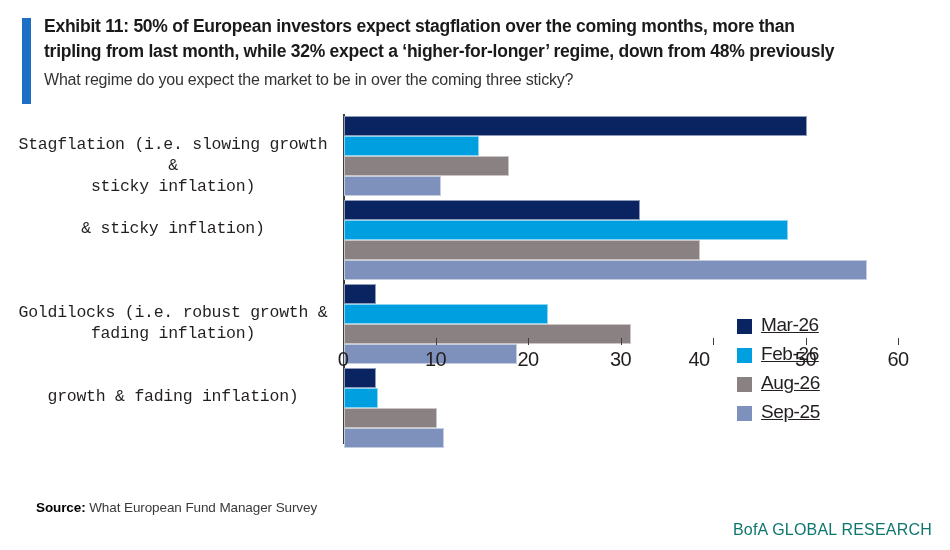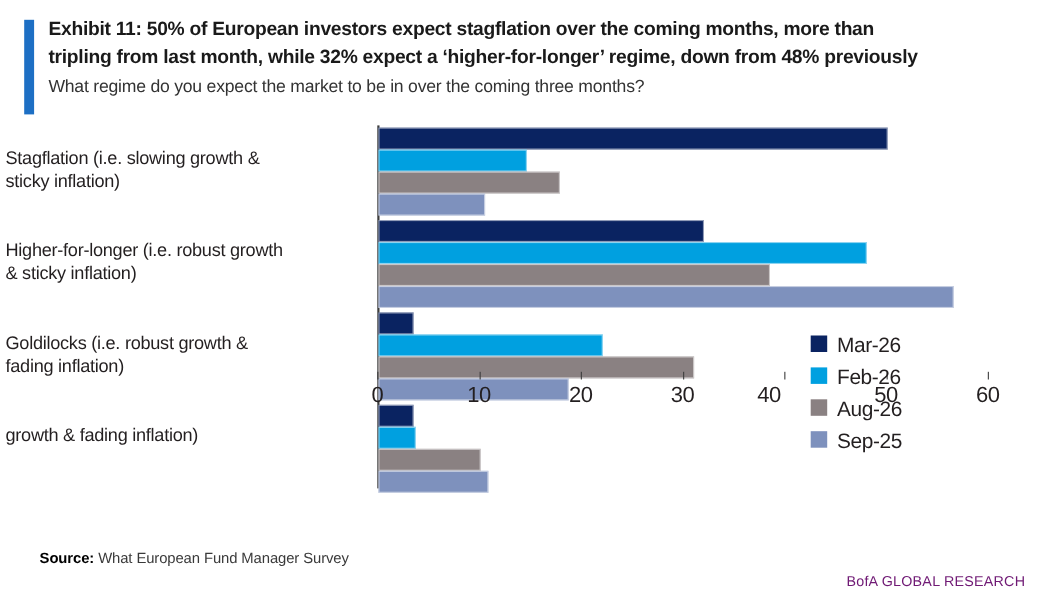--- a/index.html
+++ b/index.html
@@ -66,27 +66,28 @@
   }
   #cat-labels {
     position: absolute;
     left: 18px;
     top: 0;
     width: 318px;
     height: 336px;
   }
   .cat-label {
     position: absolute;
-    right: 21px;
+    right: 8px;
     width: 310px;
-    text-align: left;
+    text-align: center;
     font-size: 16.5px;
     line-height: 1.28;
     color: #231f20;
     letter-spacing: -0.25px;
+    font-family: Liberation Mono, monospace;
   }
 
   #axis-area {
     position: absolute;
     left: 343px;
     top: 0;
     width: 590px;
     height: 336px;
   }
   #y-axis-line {
@@ -131,22 +132,23 @@
 
   
   #legend {
     position: absolute;
     left: 737px;
     top: 305px;
     width: 140px;
   }
   .legend-row {
     display: flex;
-    align-items: flex-start;
+    align-items: flex-end;
     height: 29px;
+    text-decoration: underline;
   }
   .legend-swatch {
     width: 15px;
     height: 15px;
     margin-right: 9px;
     flex: 0 0 auto;
   }
   .legend-text {
     font-size: 19px;
     color: #231f20;
@@ -161,45 +163,44 @@
     top: 500px;
     font-size: 13.5px;
     color: #3a3a3a;
     letter-spacing: -0.1px;
   }
   #source b { color: #000000; }
   #footer-right {
     position: absolute;
     right: 18px;
     top: 521px;
-    font-size: 13px;
-    color: #701a75;
+    font-size: 16px;
+    color: #0f766e;
     letter-spacing: 0.2px;
   }
 </style>
 </head>
 <body>
 
 <div id="header">
   <div id="accent-bar"></div>
   <div id="title-block">
     <div class="title-line">Exhibit 11: 50% of European investors expect stagflation over the coming months, more than</div>
     <div class="title-line">tripling from last month, while 32% expect a ‘higher-for-longer’ regime, down from 48% previously</div>
-    <div id="subtitle">What regime do you expect the market to be in over the coming three months?</div>
+    <div id="subtitle">What regime do you expect the market to be in over the coming three sticky?</div>
   </div>
 </div>
 
 <div id="plot-wrap">
   <div id="cat-labels">
       <div class="cat-label" style="top: 22px;">
         <div>Stagflation (i.e. slowing growth &amp;</div>
         <div>sticky inflation)</div>
       </div>
       <div class="cat-label" style="top: 106px;">
-        <div>Higher-for-longer (i.e. robust growth</div>
         <div>&amp; sticky inflation)</div>
       </div>
       <div class="cat-label" style="top: 190px;">
         <div>Goldilocks (i.e. robust growth &amp;</div>
         <div>fading inflation)</div>
       </div>
       <div class="cat-label" style="top: 274px;">
         <div>growth &amp; fading inflation)</div>
       </div>
     </div>

